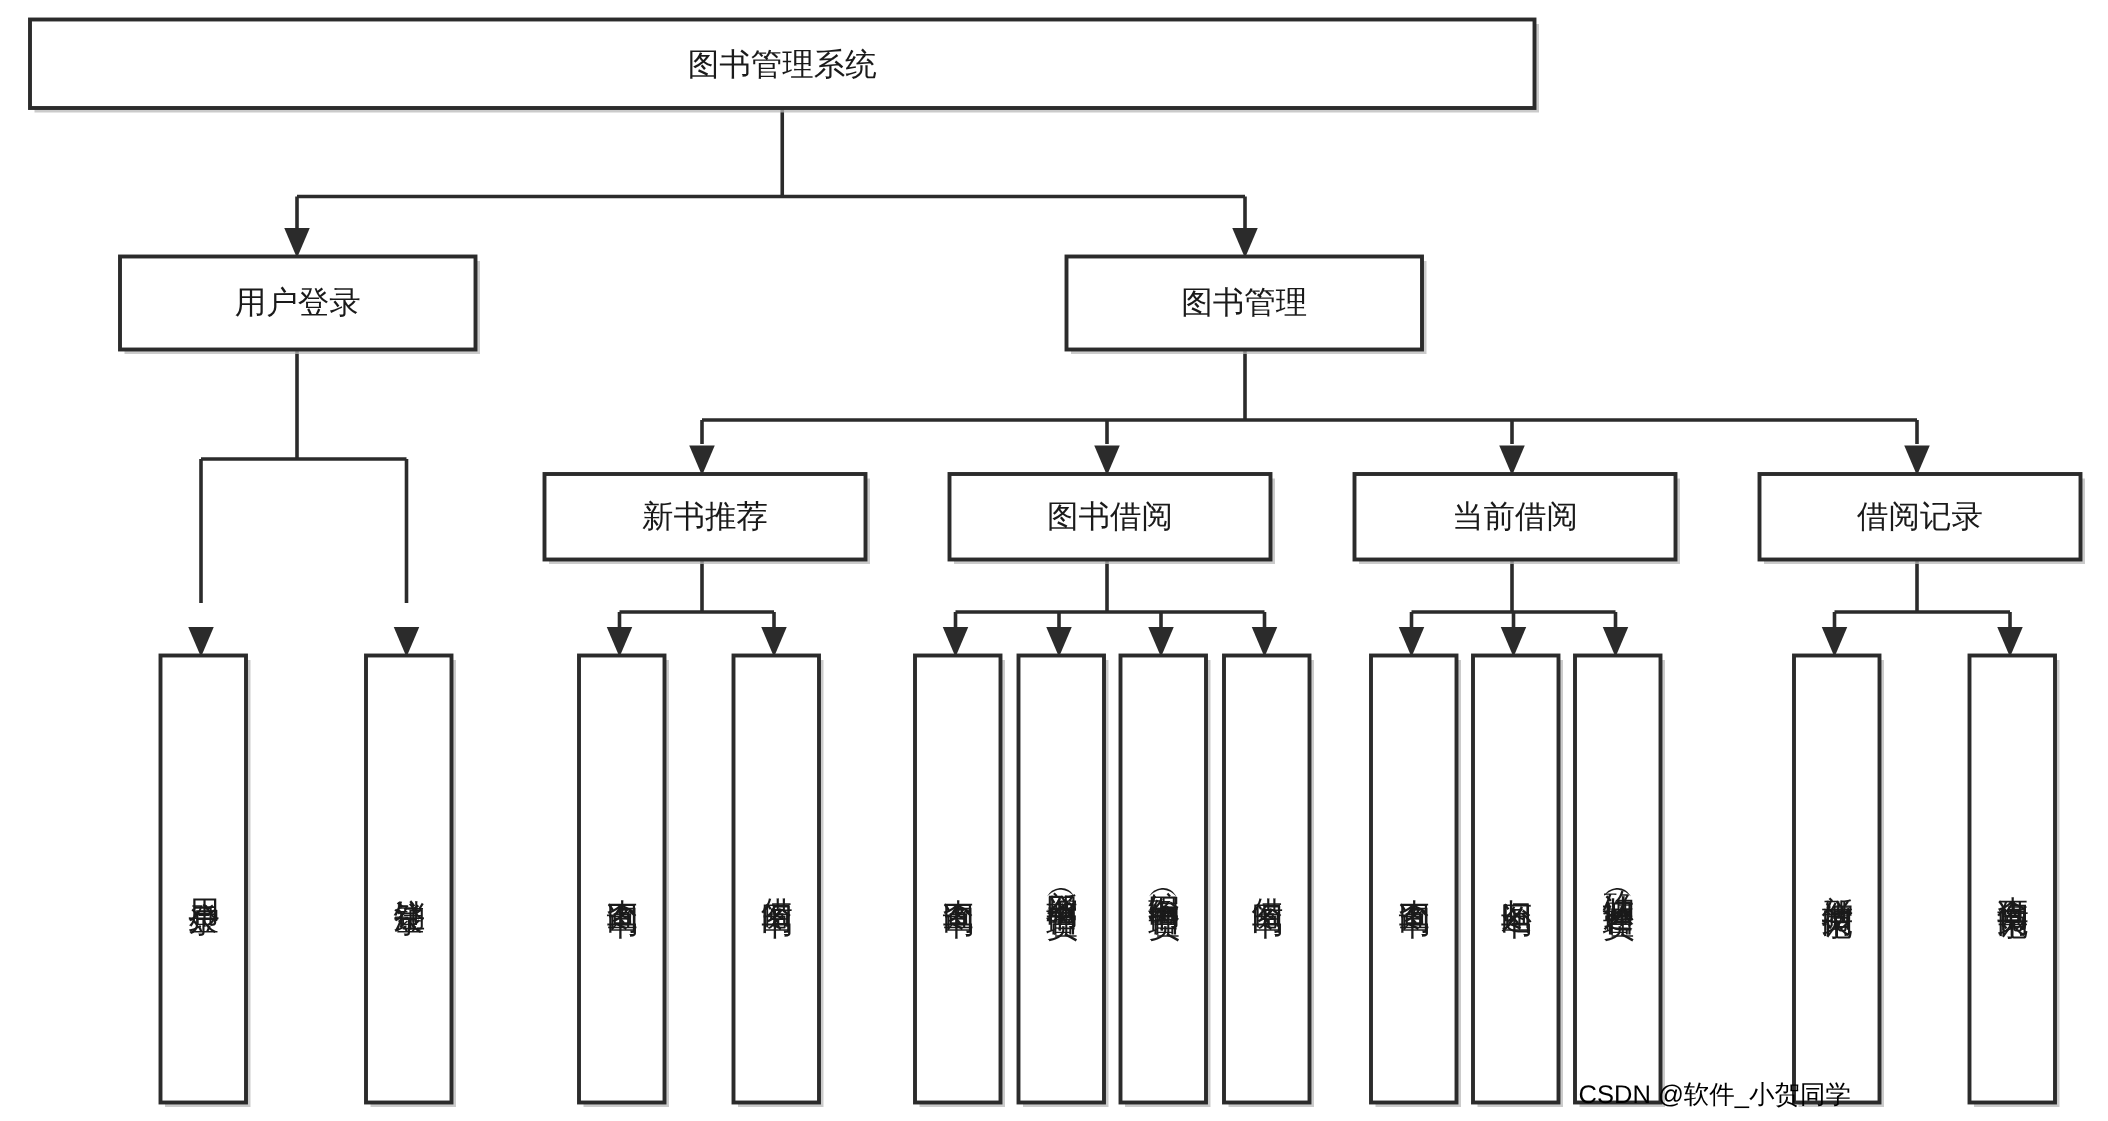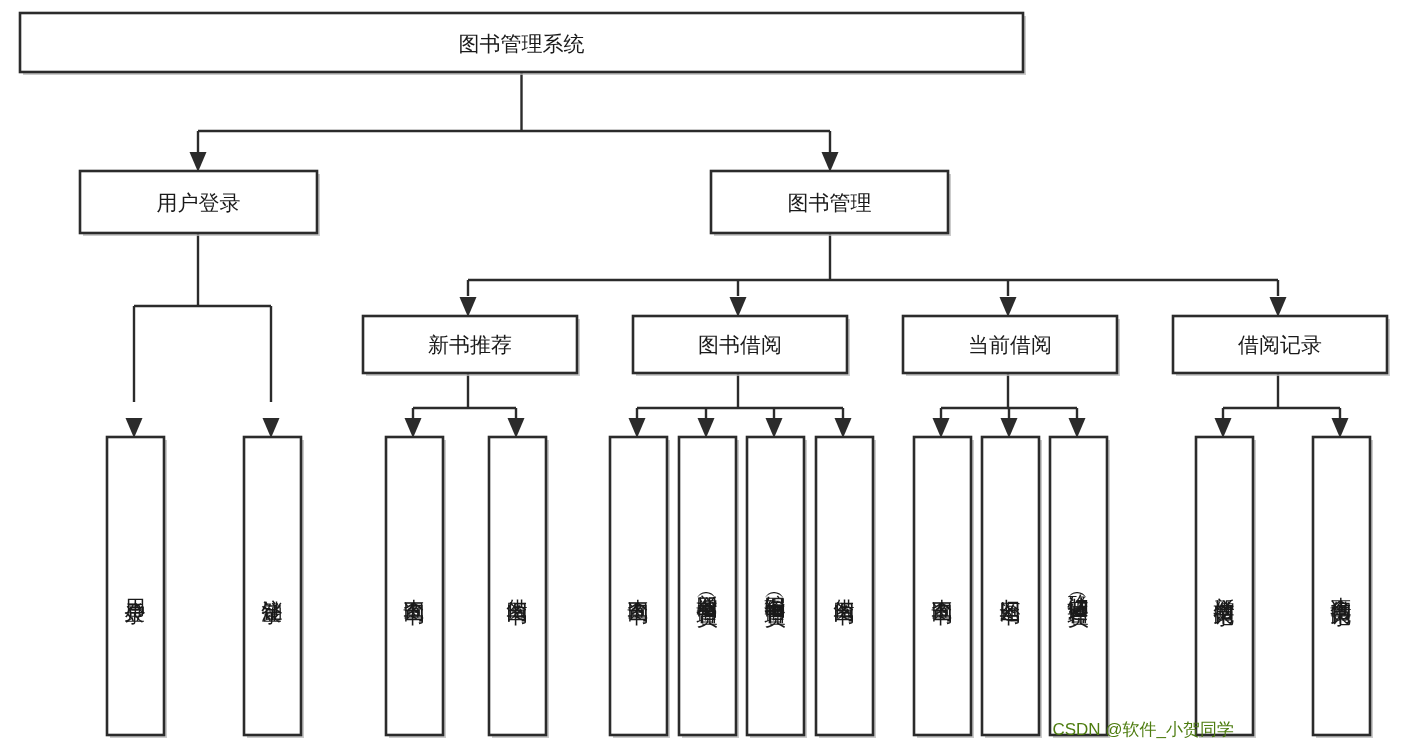--- a/index.html
+++ b/index.html
@@ -61,21 +61,21 @@
     writing-mode: tb;
     glyph-orientation-vertical: 0;
     letter-spacing: 2px;
   }
   .watermark {
     position: absolute;
     right: 10px;
     bottom: 6px;
     font-family: "Liberation Sans", "DejaVu Sans", sans-serif;
     font-size: 17px;
-    color: #4d7c0f;
+    color: #000000;
     white-space: nowrap;
     user-select: none;
   }
 </style>
 </head>
 <body>
 
 <div id="diagram-root">
   <svg class="flowchart" viewBox="0 0 1405 747" xmlns="http://www.w3.org/2000/svg">
 

